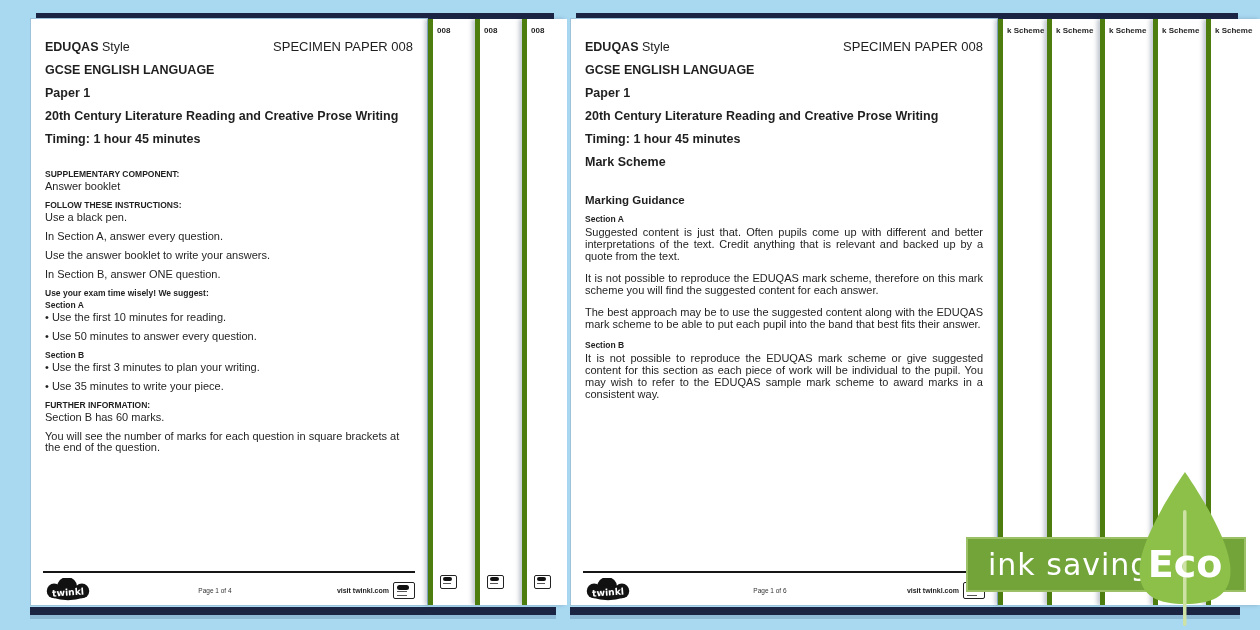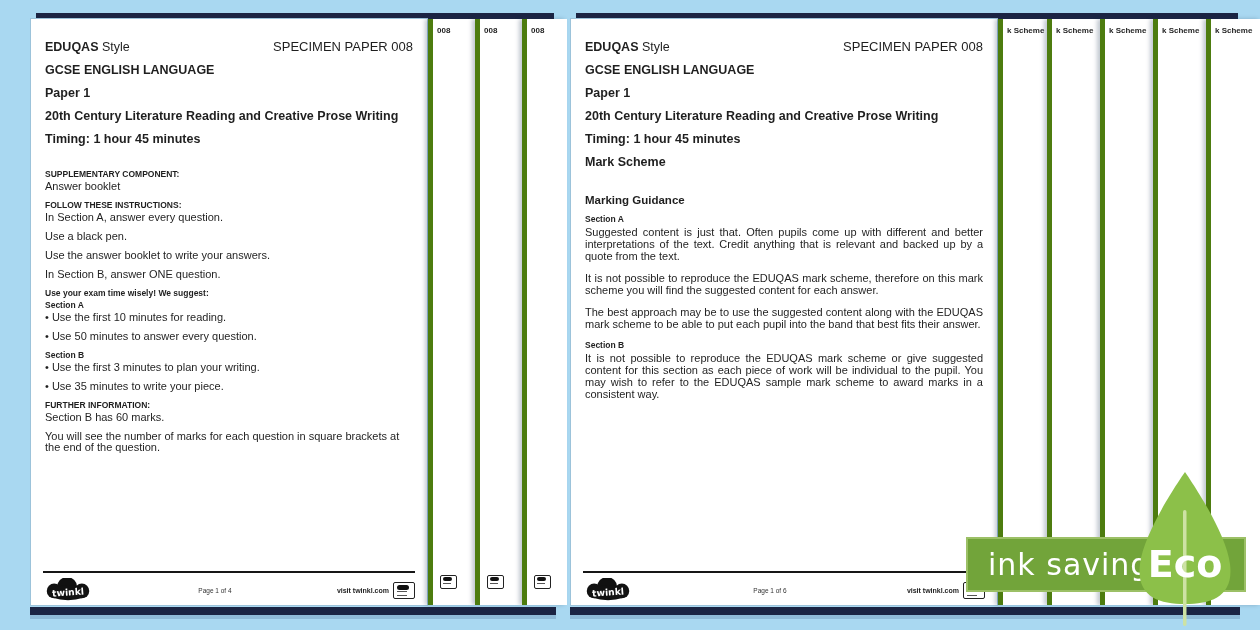--- a/index.html
+++ b/index.html
@@ -160,22 +160,22 @@
             <div class="sec-heading">SUPPLEMENTARY COMPONENT:</div>
             <div>
 
             <div class="line">Answer booklet</div>
             </div>
           </div>
           <div class="section">
             <div class="sec-heading">FOLLOW THESE INSTRUCTIONS:</div>
             <div>
 
-            <div class="line">In Section A, answer every question.</div>
-              <div class="line">Use a black pen.</div>
+            <div class="line">Use a black pen.</div>
+              <div class="line">In Section A, answer every question.</div>
               <div class="line">Use the answer booklet to write your answers.</div>
               <div class="line">In Section B, answer ONE question.</div>
             </div>
           </div>
           <div class="section">
             <div class="sec-heading">Use your exam time wisely! We suggest:</div>
             <div>
               
             </div>
           </div>

